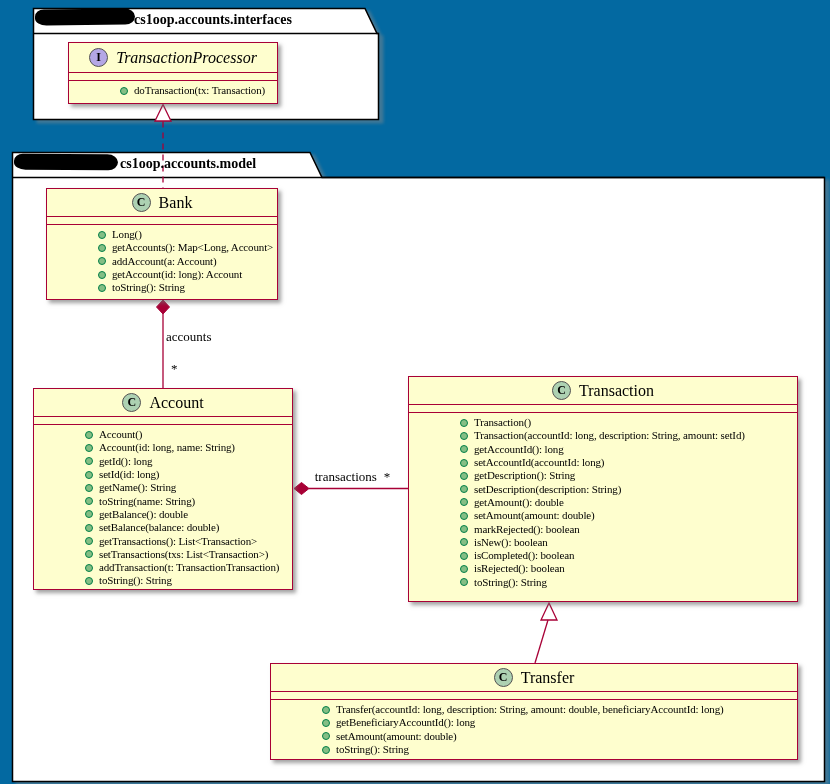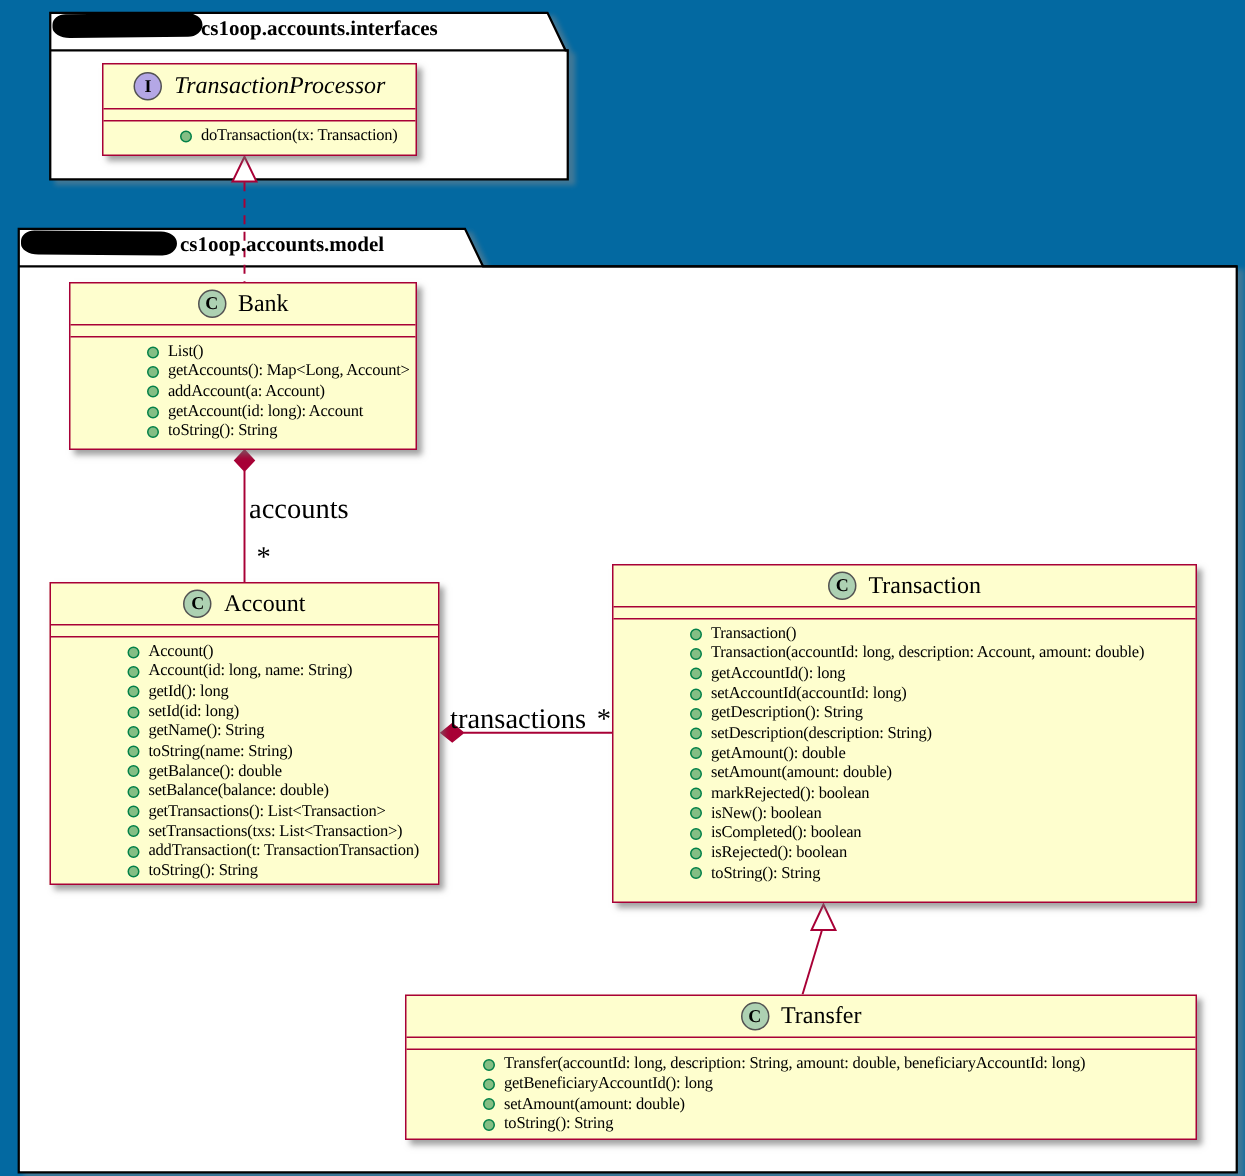--- a/index.html
+++ b/index.html
@@ -18,21 +18,21 @@
   .redaction{position:absolute;background:#000;border-radius:10px 12px 11px 13px / 8px 9px 9px 8px;}
   #blob-interfaces{left:35px;top:9px;width:100px;height:16px;transform:rotate(-.6deg);}
   #blob-model{left:14px;top:154px;width:104px;height:16px;transform:rotate(.4deg);}
 
   
   .rel{stroke:var(--connector);stroke-width:1.3;fill:none;}
   .rel-dashed{stroke-dasharray:6 5;}
   .diamond{fill:var(--connector);stroke:var(--connector);stroke-width:1;}
   .hollow{fill:#ffffff;stroke:var(--connector);stroke-width:1.3;}
 
-  .rel-label{position:absolute;font-size:19px;white-space:nowrap;}
+  .rel-label{position:absolute;font-size:13px;white-space:nowrap;}
   #lbl-accounts{left:166px;top:329px;}
   #lbl-accounts-mult{left:171px;top:361px;}
   #lbl-transactions{left:300px;top:469px;width:105px;text-align:center;}
   #lbl-transactions .mult{margin-left:7px;}
 
   
   .uml-box{position:absolute;box-sizing:border-box;background:var(--box-fill);
            border:1.5px solid var(--box-border);
            box-shadow:3px 3px 4px rgba(110,110,110,.65);}
   .uml-title{display:flex;align-items:center;justify-content:center;gap:8px;
@@ -118,21 +118,21 @@
   <div class="uml-box" id="box-bank">
     <div class="uml-title">
       <span class="spot spot-class">C</span>
       <span class="cname">Bank</span>
     </div>
     <div class="uml-fields"></div>
     <div class="uml-methods">
 
         <div class="mrow">
           <span class="mdot"></span>
-          <span class="mlabel">List()</span>
+          <span class="mlabel">Long()</span>
         </div>
 
         <div class="mrow">
           <span class="mdot"></span>
           <span class="mlabel">getAccounts(): Map&lt;Long, Account&gt;</span>
         </div>
 
         <div class="mrow">
           <span class="mdot"></span>
           <span class="mlabel">addAccount(a: Account)</span>
@@ -228,21 +228,21 @@
     <div class="uml-fields"></div>
     <div class="uml-methods">
 
         <div class="mrow">
           <span class="mdot"></span>
           <span class="mlabel">Transaction()</span>
         </div>
 
         <div class="mrow">
           <span class="mdot"></span>
-          <span class="mlabel">Transaction(accountId: long, description: Account, amount: double)</span>
+          <span class="mlabel">Transaction(accountId: long, description: String, amount: setId)</span>
         </div>
 
         <div class="mrow">
           <span class="mdot"></span>
           <span class="mlabel">getAccountId(): long</span>
         </div>
 
         <div class="mrow">
           <span class="mdot"></span>
           <span class="mlabel">setAccountId(accountId: long)</span>

